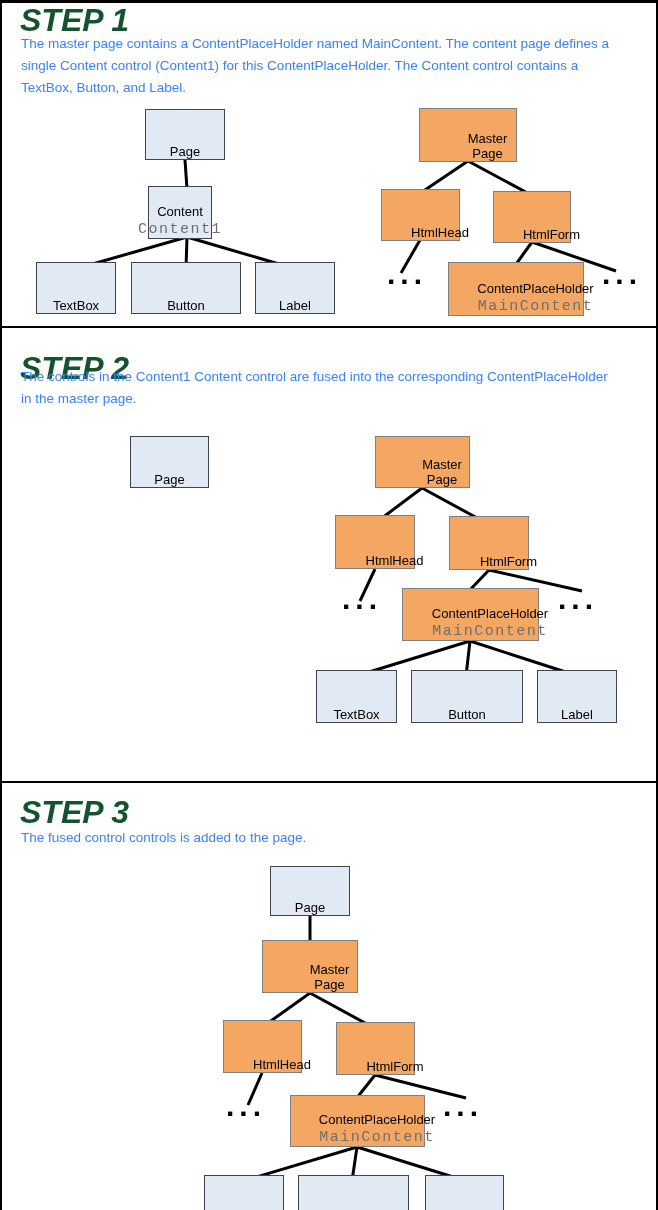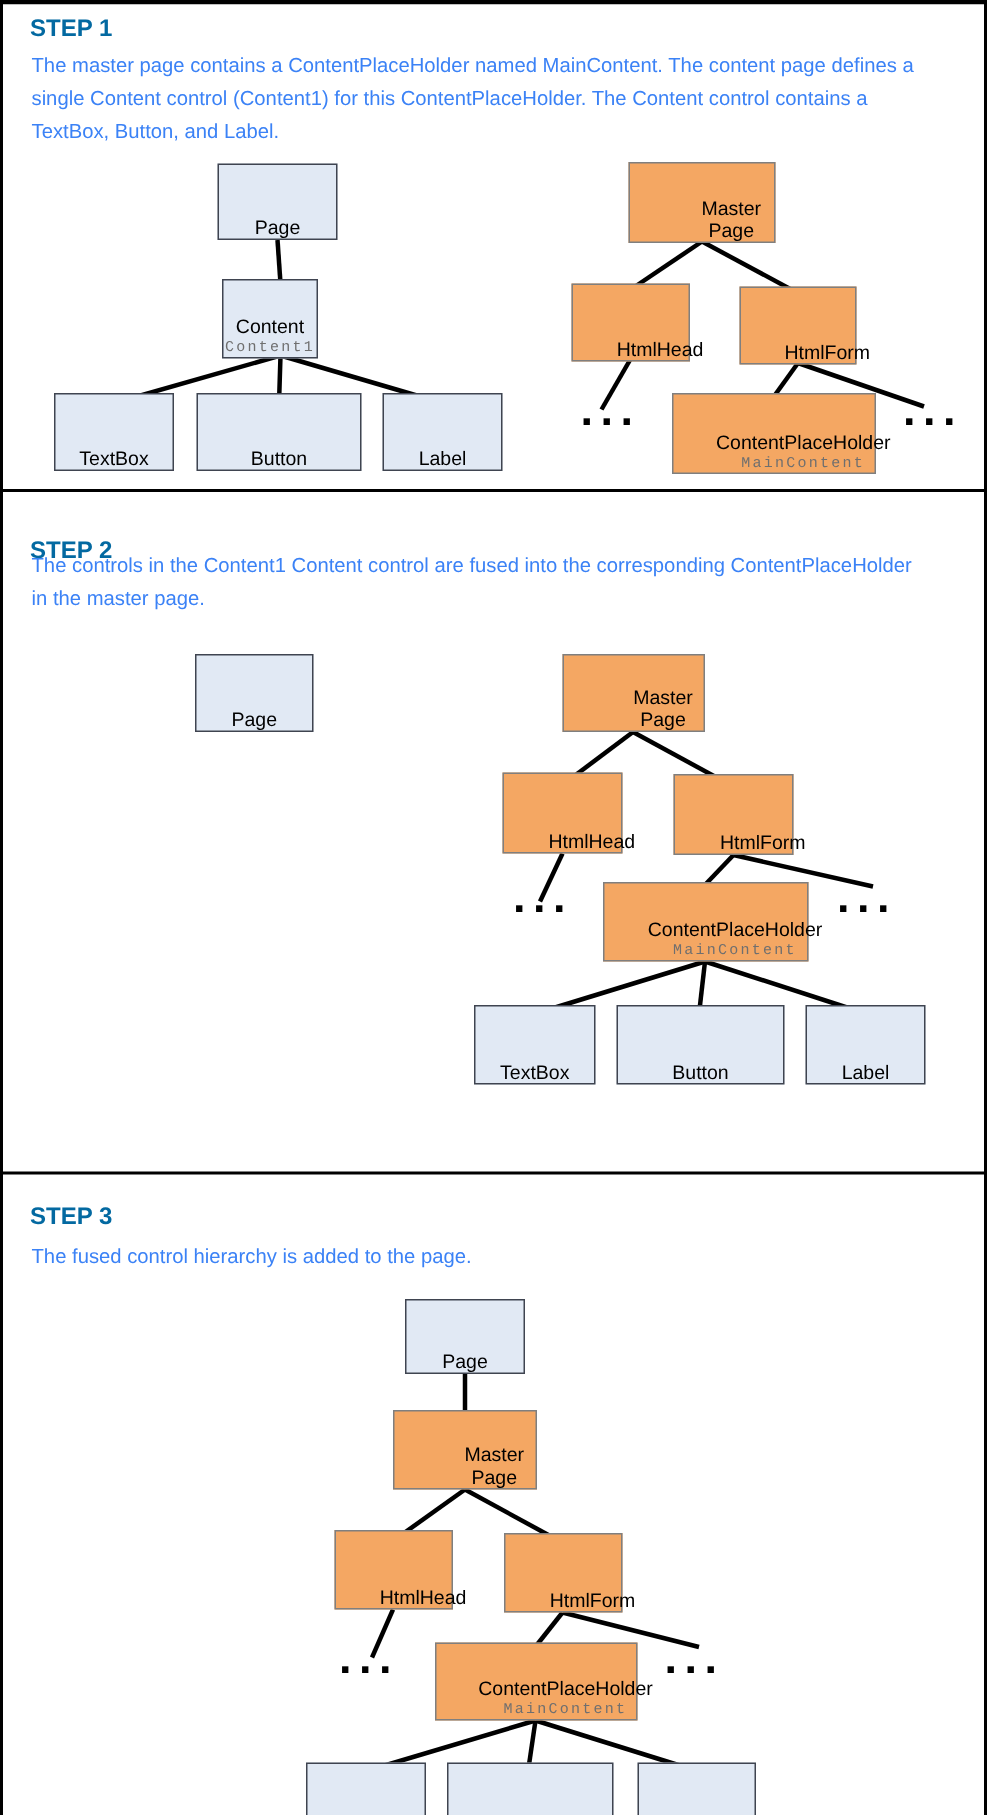--- a/index.html
+++ b/index.html
@@ -16,22 +16,22 @@
     position:absolute;left:0;right:0;
     box-sizing:border-box;
     background:#fff;
   }
   .panel + .panel{border-top:2px solid #000;}
   #panel-1{top:0;height:323px;}
   #panel-2{top:323px;height:415px;}
   #panel-3{top:738px;height:552px;margin-top:40px;}
   .step-title{
     position:absolute;left:18px;
-    font-size:16px;font-weight:bold;color:#0369a1;
-    letter-spacing:0px;line-height:24px;
+    font-size:32px;font-weight:bold;color:#14532d;
+    letter-spacing:0px;line-height:24px;font-style:italic;
   }
   .step-desc{
     position:absolute;left:19px;width:600px;
     font-size:13.5px;color:#3b82f6;line-height:22px;
   }
   #panel-1 .step-title{top:5px;}
   #panel-1 .step-desc{top:30px;}
   #panel-2 .step-title{top:28px;}
   #panel-2 .step-desc{top:38px;}
   #panel-3 .step-title{top:17px;}
@@ -51,21 +51,21 @@
     background:var(--content-node-fill);
     border:1px solid var(--content-node-border);
   }
   .node.orange{
     background:var(--master-node-fill);
     border:1px solid var(--master-node-border);
     padding-left:39px;
   }
   .sub-label{
     font-family:"Liberation Mono", monospace;
-    font-size:10px;
+    font-size:15px;
     letter-spacing:1.5px;
     color:var(--sub-label-color);
   }
   .dots{
     position:absolute;
     font-weight:bold;font-size:30px;line-height:30px;
     letter-spacing:5px;color:#000;
     font-family:"Liberation Sans", sans-serif;
   }
 </style>
@@ -162,21 +162,21 @@
     </div>
     <div class="node blue" style="left:535px;top:342px;width:80px;height:53px">
       <span>Label</span>
     </div>
     <div class="dots" style="left:340px;top:256px">...</div>
     <div class="dots" style="left:556px;top:256px">...</div>
   </div>
 
   <div class="panel" id="panel-3">
     <div class="step-title">STEP 3</div>
-    <div class="step-desc">The fused control hierarchy is added to the page.</div>
+    <div class="step-desc">The fused control controls is added to the page.</div>
 
     <svg class="edges" width="658" height="467">
       <line x1="308" y1="133" x2="308" y2="160"></line>
       <line x1="308" y1="210" x2="259" y2="245"></line>
       <line x1="308" y1="210" x2="374" y2="246"></line>
       <line x1="260" y1="290" x2="246" y2="322"></line>
       <line x1="373" y1="292" x2="354" y2="316"></line>
       <line x1="373" y1="292" x2="464" y2="315"></line>
       <line x1="355" y1="364" x2="241" y2="398"></line>
       <line x1="355" y1="364" x2="350" y2="398"></line>

